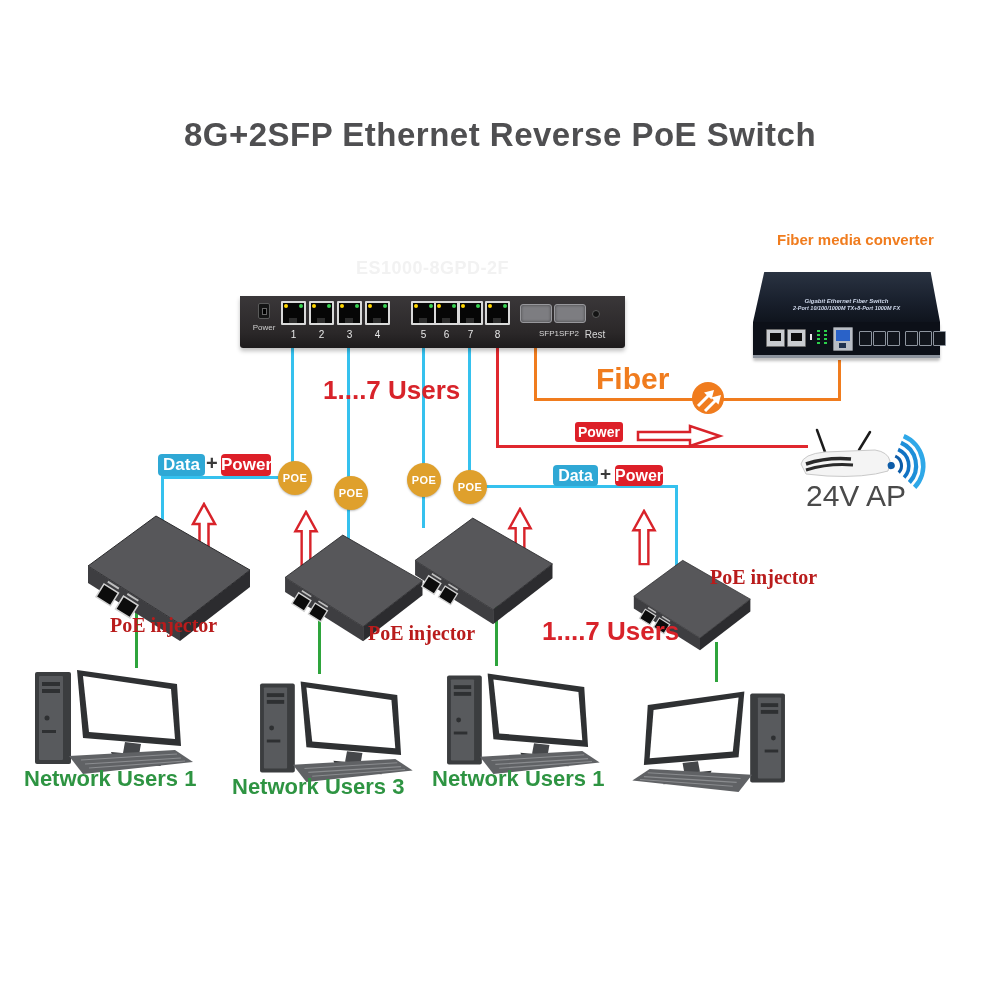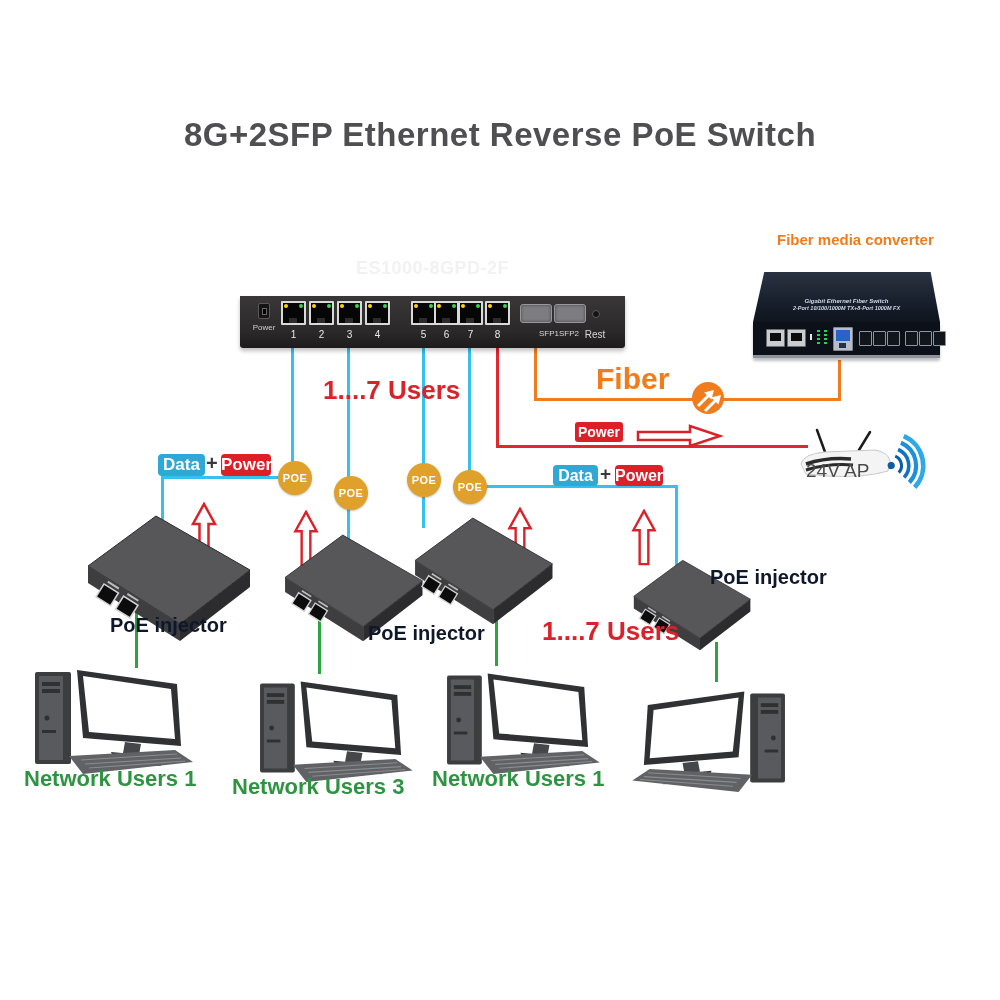--- a/index.html
+++ b/index.html
@@ -65,23 +65,23 @@
   
   .badge{position:absolute;color:#fff;font-weight:700;border-radius:4px;text-align:center;}
   .b-data{background:#2fa8d5;}
   .b-power{background:#dd1f28;}
   .plus{position:absolute;color:#3a3a3a;font-weight:700;}
   .poe{position:absolute;width:34px;height:34px;border-radius:50%;background:#dfa02c;color:#fff;
        font-size:11px;font-weight:700;text-align:center;line-height:34px;letter-spacing:.5px;
        box-shadow:0 1px 2px rgba(0,0,0,.25);}
   .users-red{position:absolute;color:#d8232a;font-weight:700;font-size:26px;}
   .fiber-lbl{position:absolute;left:596px;top:362px;color:#f07c1e;font-size:30px;font-weight:600;}
-  .inj-lbl{position:absolute;color:#0f172a;font-size:20px;font-weight:600;}
+  .inj-lbl{position:absolute;color:#b91c1c;font-size:20px;font-weight:600;font-family:Liberation Serif, serif;}
   .user-lbl{position:absolute;color:#2e9442;font-size:22px;font-weight:700;}
-  .ap-lbl{position:absolute;left:806px;top:460px;color:#4a4a4a;font-size:19px;}
+  .ap-lbl{position:absolute;left:806px;top:479px;color:#4a4a4a;font-size:30px;}
 </style>
 </head>
 <body>
 
 <div id="canvas">
 
   <div class="abs title">8G+2SFP Ethernet Reverse PoE Switch</div>
 
   <div class="wire cyan" style="left:291px;top:346px;width:3px;height:134px"></div>
   <div class="wire cyan" style="left:347px;top:346px;width:3px;height:194px"></div>

